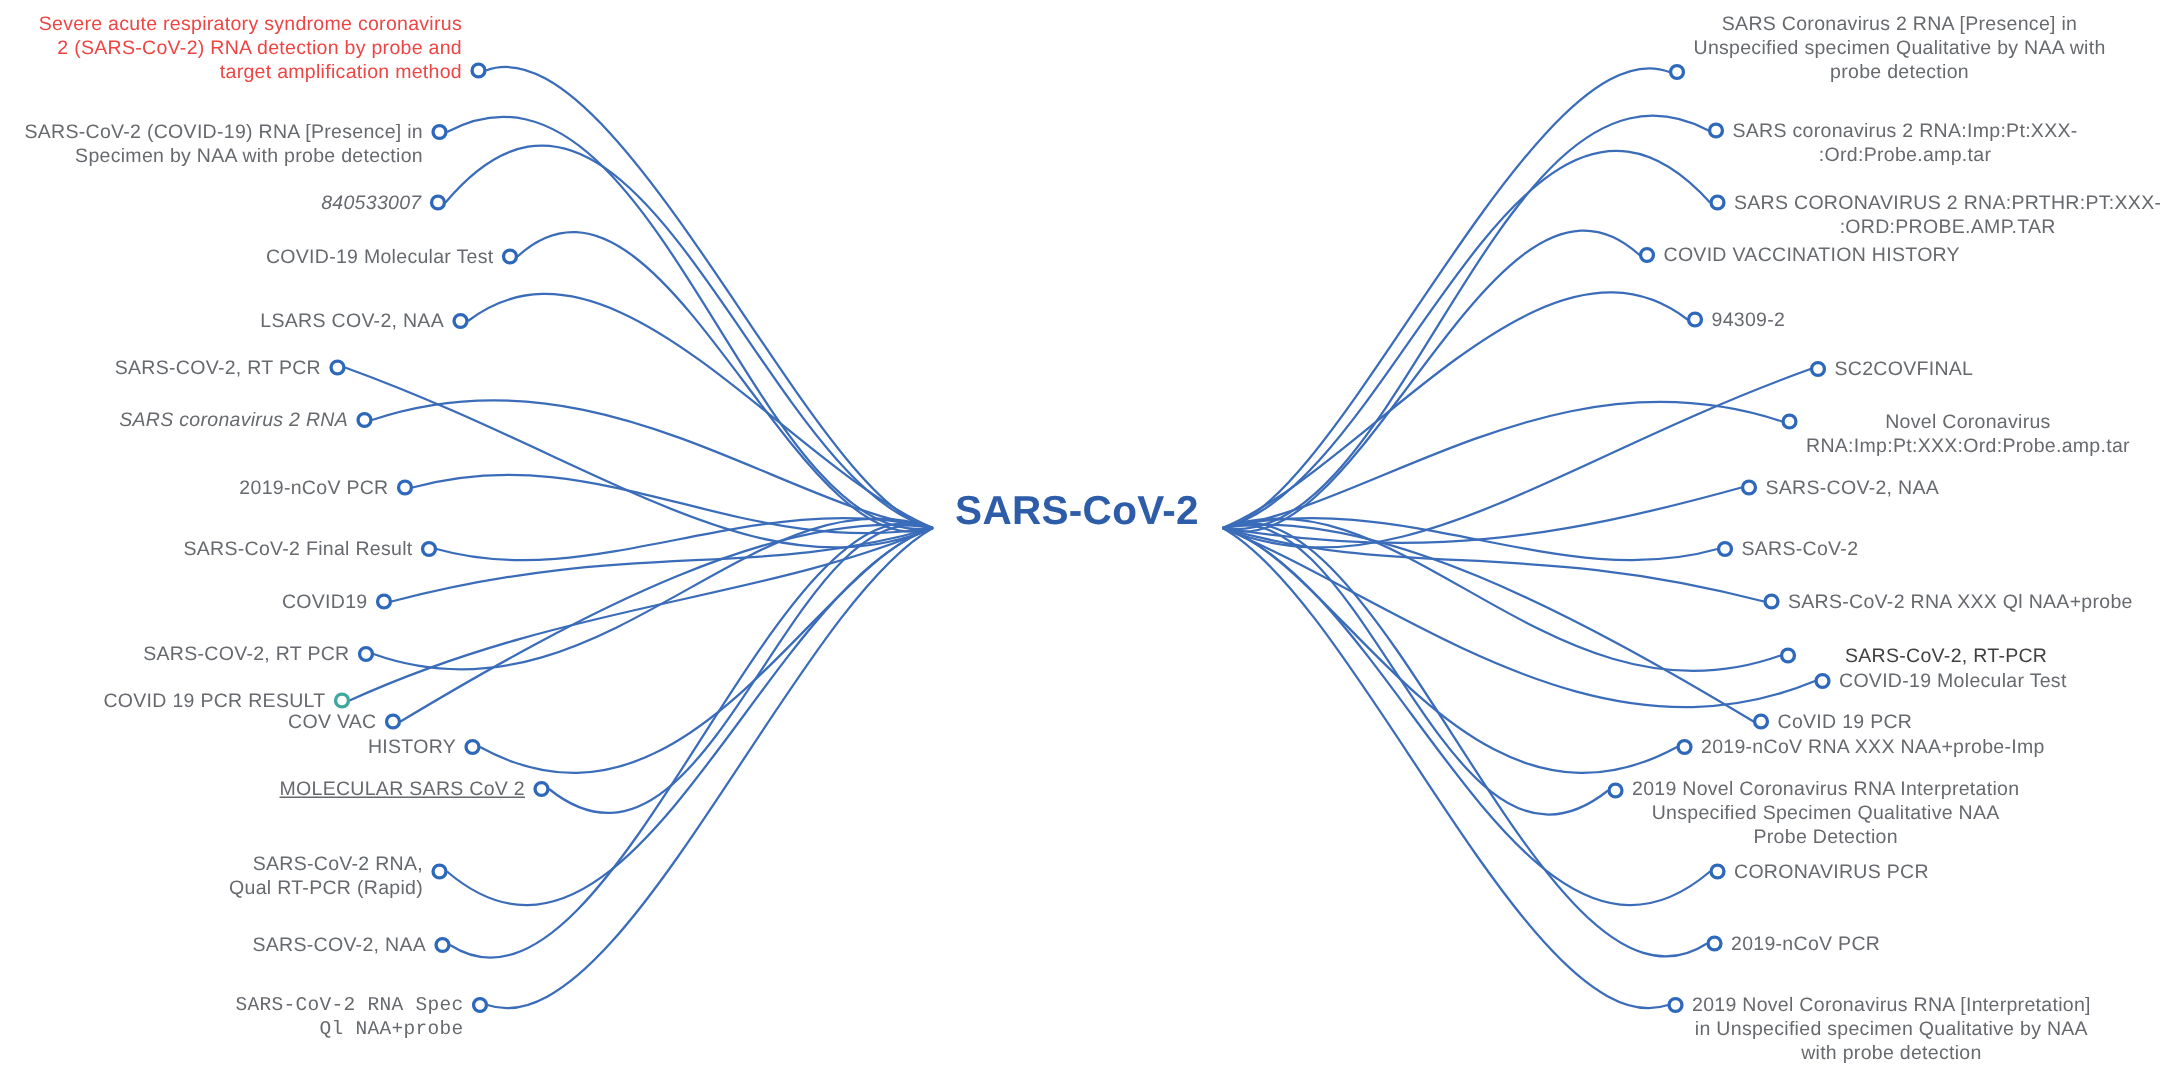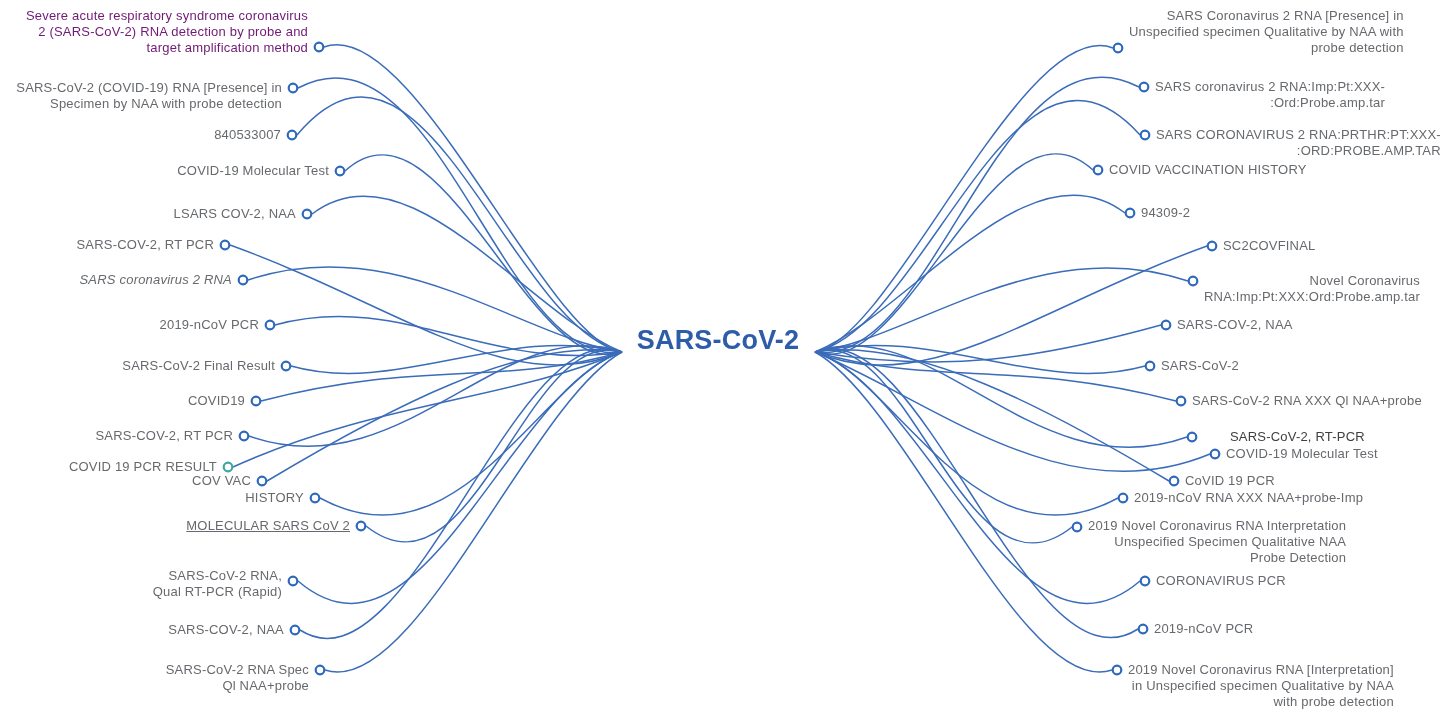--- a/index.html
+++ b/index.html
@@ -13,21 +13,21 @@
   #curve-layer{position:absolute;left:0;top:0;width:1440px;height:715px;}
   .node-label{
     position:absolute;
     font-size:13px;
     line-height:16px;
     letter-spacing:0.2px;
     color:#66696d;
     white-space:pre;
   }
   .node-label.left{text-align:right;}
-  .node-label.right{text-align:right;}
+  .node-label.right{text-align:center;}
   #central-title{
     position:absolute;
     left:608px;top:325px;width:220px;
     text-align:center;
     font-weight:bold;
     font-size:27px;
     line-height:30px;
     letter-spacing:0.2px;
   }
 </style>
@@ -104,42 +104,42 @@
       <circle cx="1215" cy="454" r="4.3" fill="#FFFFFF" stroke="#2D68BB" stroke-width="2.2"></circle>
       <circle cx="1174" cy="481" r="4.3" fill="#FFFFFF" stroke="#2D68BB" stroke-width="2.2"></circle>
       <circle cx="1123" cy="498" r="4.3" fill="#FFFFFF" stroke="#2D68BB" stroke-width="2.2"></circle>
       <circle cx="1077" cy="527" r="4.3" fill="#FFFFFF" stroke="#2D68BB" stroke-width="2.2"></circle>
       <circle cx="1145" cy="581" r="4.3" fill="#FFFFFF" stroke="#2D68BB" stroke-width="2.2"></circle>
       <circle cx="1143" cy="629" r="4.3" fill="#FFFFFF" stroke="#2D68BB" stroke-width="2.2"></circle>
       <circle cx="1117" cy="670" r="4.3" fill="#FFFFFF" stroke="#2D68BB" stroke-width="2.2"></circle>
     </svg>
 
   <div id="labels">
-      <div class="node-label left" style="top: 8px; right: 1132px; color: #701a75;">Severe acute respiratory syndrome coronavirus
+      <div class="node-label left" style="top: 8px; right: 1132px; color: #ef4444;">Severe acute respiratory syndrome coronavirus
 2 (SARS-CoV-2) RNA detection by probe and
 target amplification method</div>
       <div class="node-label left" style="top: 80px; right: 1158px; color: rgb(102, 105, 109);">SARS-CoV-2 (COVID-19) RNA [Presence] in
 Specimen by NAA with probe detection</div>
-      <div class="node-label left" style="top: 127px; right: 1159px; color: rgb(102, 105, 109);">840533007</div>
+      <div class="node-label left" style="top: 127px; right: 1159px; color: rgb(102, 105, 109); font-style: italic;">840533007</div>
       <div class="node-label left" style="top: 163px; right: 1111px; color: rgb(102, 105, 109);">COVID-19 Molecular Test</div>
       <div class="node-label left" style="top: 206px; right: 1144px; color: rgb(102, 105, 109);">LSARS COV-2, NAA</div>
       <div class="node-label left" style="top: 237px; right: 1226px; color: rgb(102, 105, 109);">SARS-COV-2, RT PCR</div>
       <div class="node-label left" style="top: 272px; right: 1208px; color: rgb(102, 105, 109); font-style: italic;">SARS coronavirus 2 RNA</div>
       <div class="node-label left" style="top: 317px; right: 1181px; color: rgb(102, 105, 109);">2019-nCoV PCR</div>
       <div class="node-label left" style="top: 358px; right: 1165px; color: rgb(102, 105, 109);">SARS-CoV-2 Final Result</div>
       <div class="node-label left" style="top: 393px; right: 1195px; color: rgb(102, 105, 109);">COVID19</div>
       <div class="node-label left" style="top: 428px; right: 1207px; color: rgb(102, 105, 109);">SARS-COV-2, RT PCR</div>
       <div class="node-label left" style="top: 459px; right: 1223px; color: rgb(102, 105, 109);">COVID 19 PCR RESULT</div>
       <div class="node-label left" style="top: 473px; right: 1189px; color: rgb(102, 105, 109);">COV VAC</div>
       <div class="node-label left" style="top: 490px; right: 1136px; color: rgb(102, 105, 109);">HISTORY</div>
       <div class="node-label left" style="top: 518px; right: 1090px; color: rgb(102, 105, 109); text-decoration: underline;">MOLECULAR SARS CoV 2</div>
       <div class="node-label left" style="top: 568px; right: 1158px; color: rgb(102, 105, 109);">SARS-CoV-2 RNA,
 Qual RT-PCR (Rapid)</div>
       <div class="node-label left" style="top: 622px; right: 1156px; color: rgb(102, 105, 109);">SARS-COV-2, NAA</div>
-      <div class="node-label left" style="top: 662px; right: 1131px; color: rgb(102, 105, 109);">SARS-CoV-2 RNA Spec
+      <div class="node-label left" style="top: 662px; right: 1131px; color: rgb(102, 105, 109); font-family: Liberation Mono, monospace;">SARS-CoV-2 RNA Spec
 Ql NAA+probe</div>
       <div class="node-label right" style="top: 8px; left: 1129px; color: rgb(102, 105, 109);">SARS Coronavirus 2 RNA [Presence] in
 Unspecified specimen Qualitative by NAA with
 probe detection</div>
       <div class="node-label right" style="top: 79px; left: 1155px; color: rgb(102, 105, 109);">SARS coronavirus 2 RNA:Imp:Pt:XXX-
 :Ord:Probe.amp.tar</div>
       <div class="node-label right" style="top: 127px; left: 1156px; color: rgb(102, 105, 109);">SARS CORONAVIRUS 2 RNA:PRTHR:PT:XXX-
 :ORD:PROBE.AMP.TAR</div>
       <div class="node-label right" style="top: 162px; left: 1109px; color: rgb(102, 105, 109);">COVID VACCINATION HISTORY</div>
       <div class="node-label right" style="top: 205px; left: 1141px; color: rgb(102, 105, 109);">94309-2</div>

